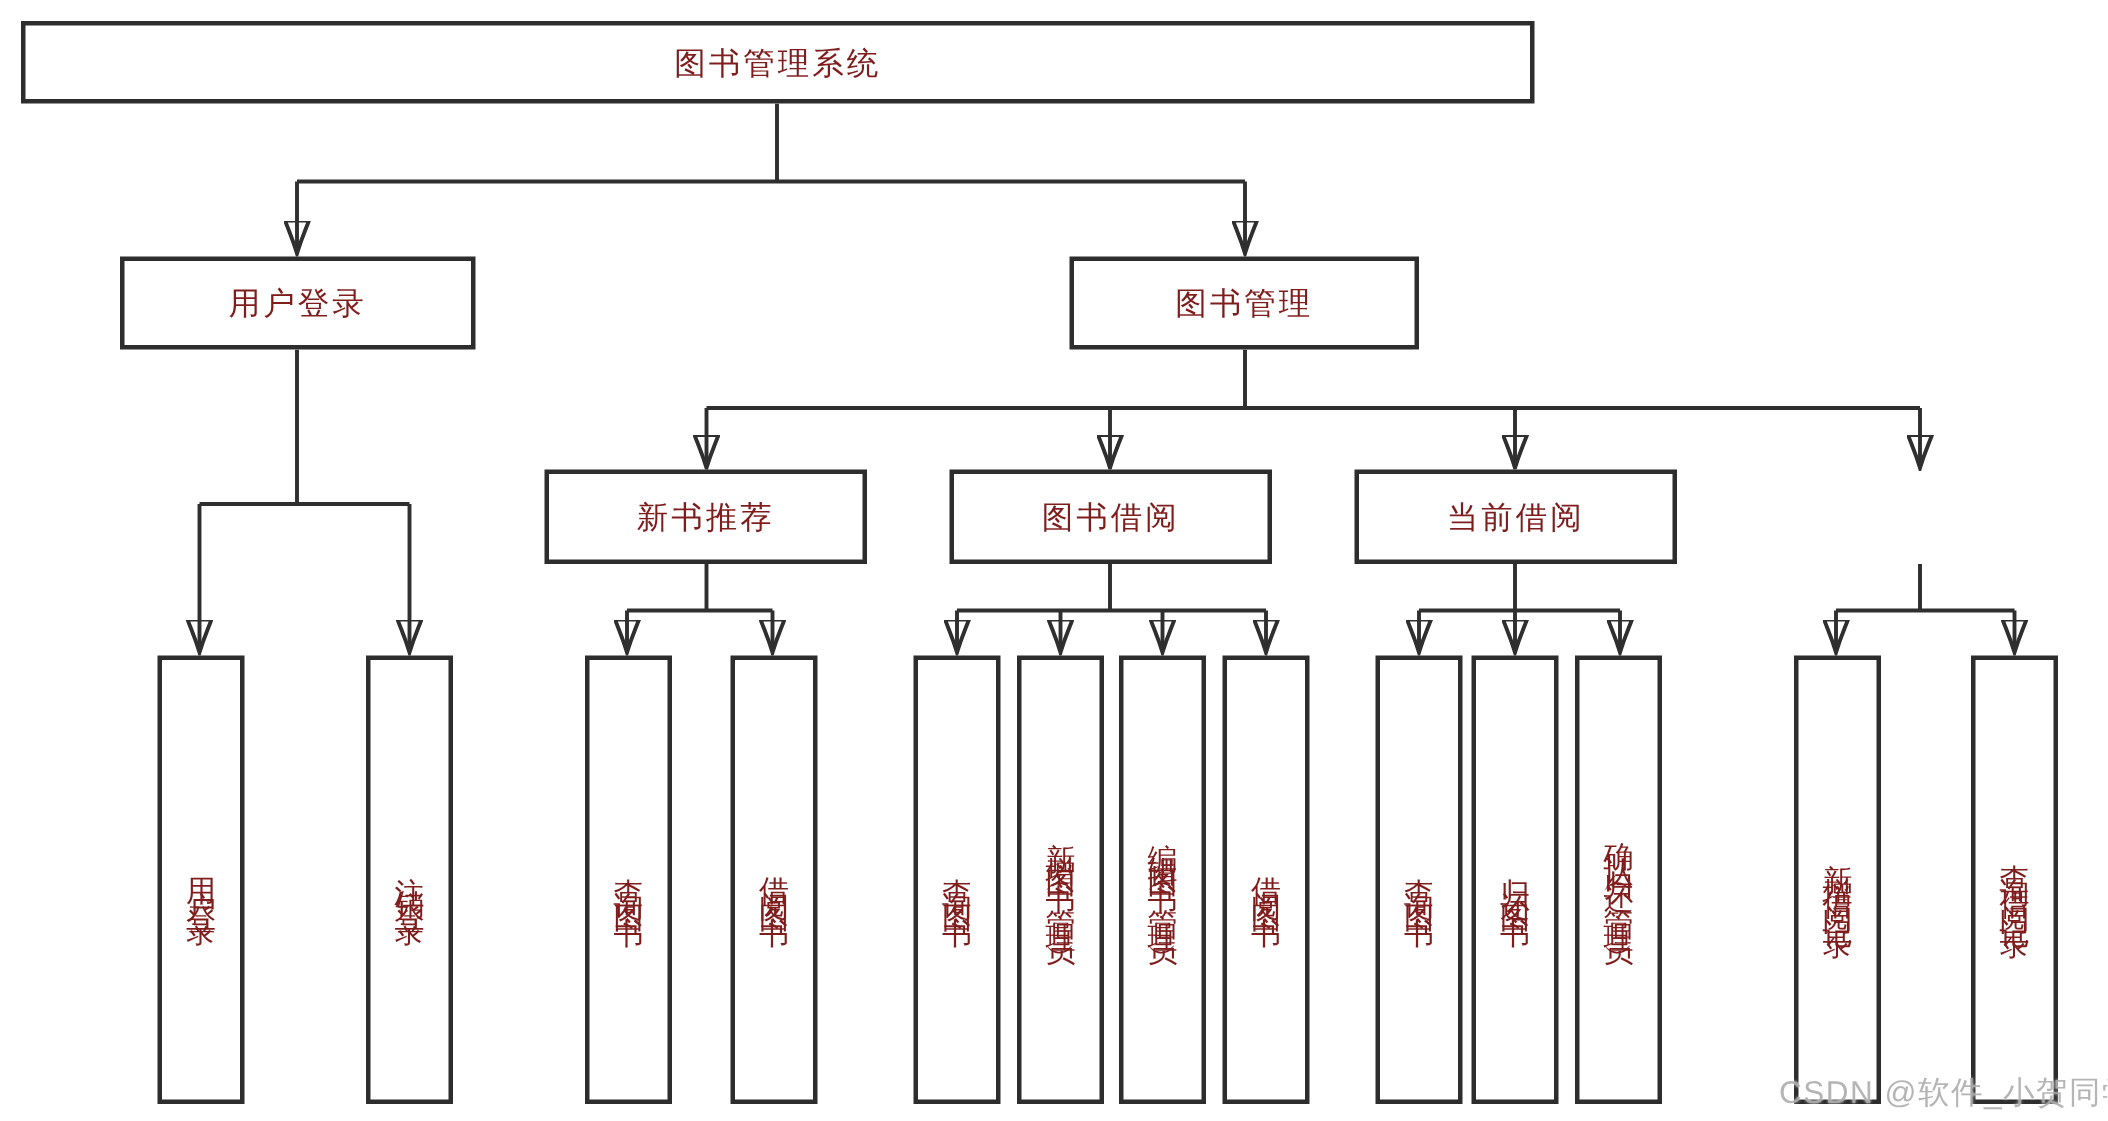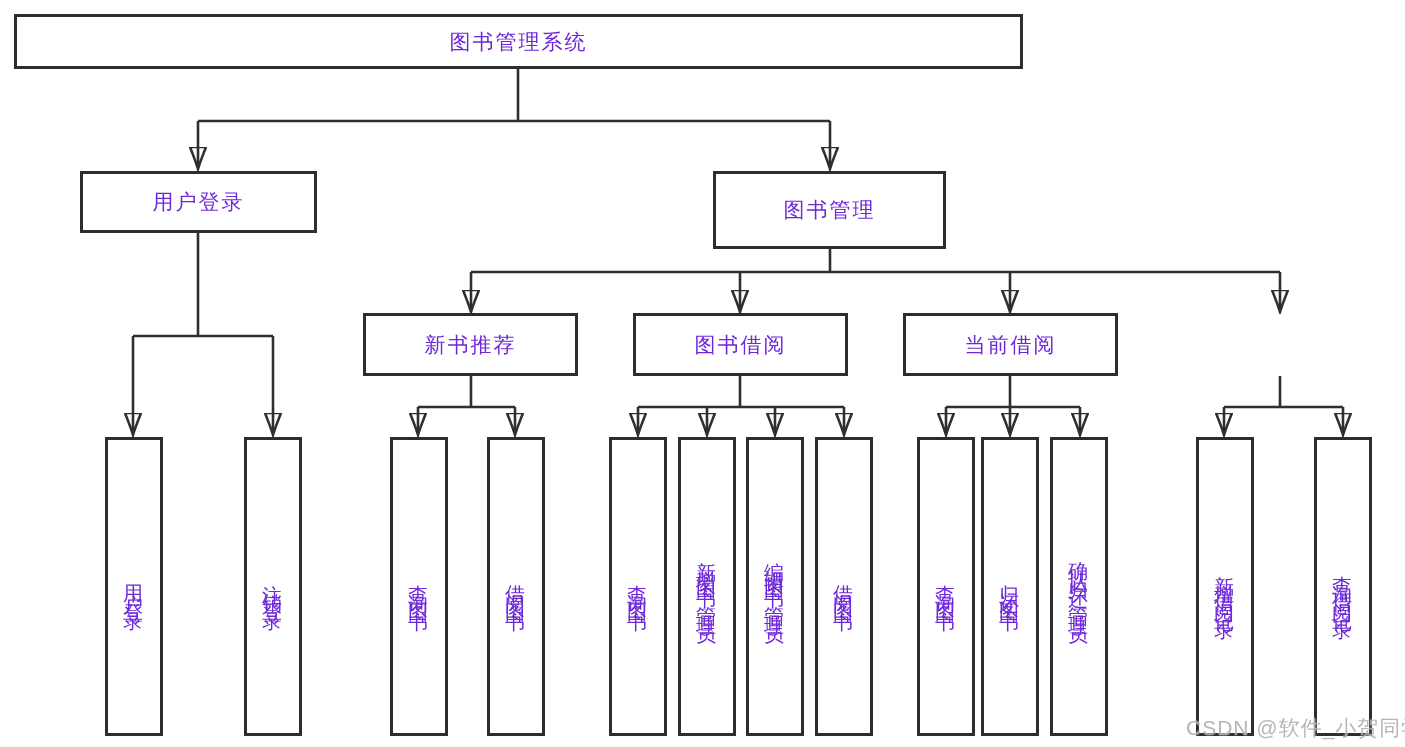--- a/index.html
+++ b/index.html
@@ -24,21 +24,21 @@
   #wires path {
     stroke: #2f2f2f;
     stroke-width: 2.6;
     fill: none;
   }
   .node {
     position: absolute;
     box-sizing: border-box;
     border: 3px solid #2d2d2d;
     background: #ffffff;
-    color: #6d28d9;
+    color: #7f1d1d;
     display: flex;
     align-items: center;
     justify-content: center;
     z-index: 2;
   }
   .hnode {
     font-size: 21px;
     letter-spacing: 2px;
     white-space: nowrap;
   }
@@ -104,21 +104,21 @@
     <path d="M1080 407 V433" marker-end="url(#arw)"></path>
 
     <path d="M1280 376 V407 M1224 407 H1343"></path>
     <path d="M1224 407 V433" marker-end="url(#arw)"></path>
     <path d="M1343 407 V433" marker-end="url(#arw)"></path>
   </svg>
 
   <div class="node hnode" style="left:14px; top:14px; width:1009px; height:55px;">图书管理系统</div>
 
   <div class="node hnode" style="left:80px; top:171px; width:237px; height:62px;">用户登录</div>
-  <div class="node hnode" style="left:713px; top:171px; width:233px; height:78px;">图书管理</div>
+  <div class="node hnode" style="left:713px; top:171px; width:233px; height:62px;">图书管理</div>
 
   <div class="node hnode" style="left:363px; top:313px; width:215px; height:63px;">新书推荐</div>
   <div class="node hnode" style="left:633px; top:313px; width:215px; height:63px;">图书借阅</div>
   <div class="node hnode" style="left:903px; top:313px; width:215px; height:63px;text-align:center;">当前借阅</div>
 
   <div class="node vnode" style="left:105px;">用户登录</div>
   <div class="node vnode" style="left:244px;">注销登录</div>
 
   <div class="node vnode" style="left:390px;">查询图书</div>
   <div class="node vnode" style="left:487px;">借阅图书</div>

